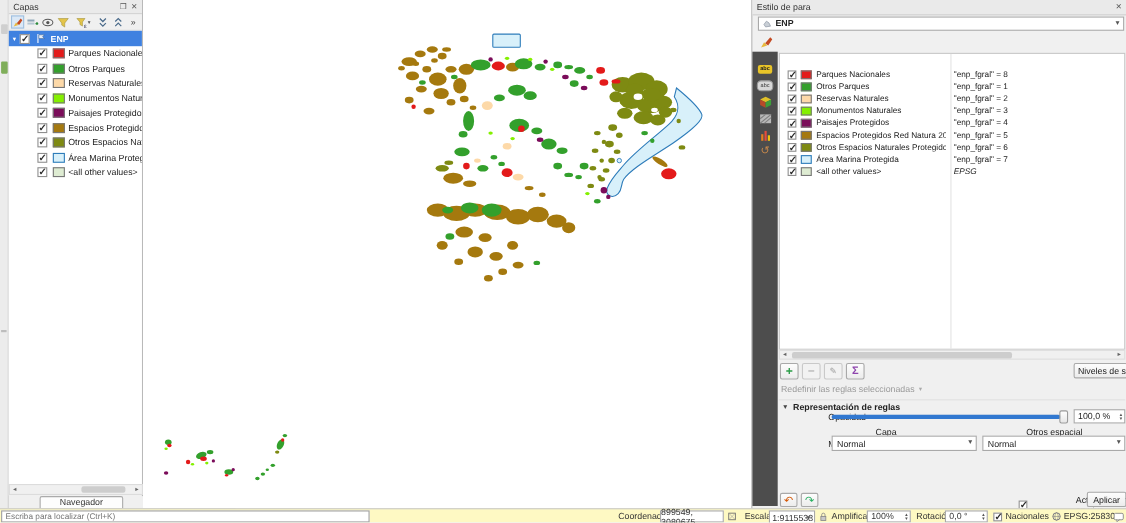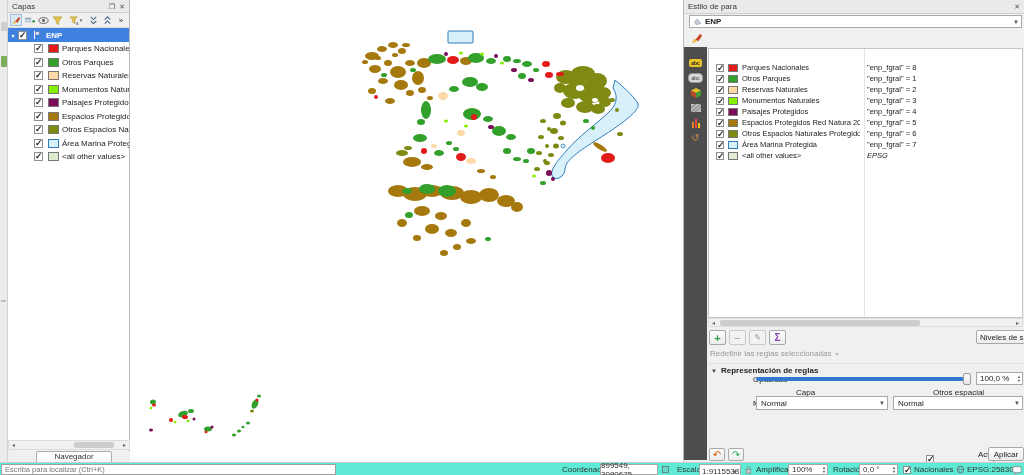--- a/index.html
+++ b/index.html
@@ -63,21 +63,21 @@
   .rules-row:last-child .rule { font-style:italic; }
   .section-hdr { font-weight:bold; font-size:8px; color:#222; }
   .small-lbl { font-size:8px; color:#222;margin-left:40px; }
   .gray-lbl { font-size:8px; color:#9a9a9a; }
   .slider-track { position:absolute; height:4px; background:#3178d0; border-radius:2px; }
   .slider-rest { position:absolute; height:4px; background:#dcdcdc; border-radius:2px; }
   .slider-handle { position:absolute; width:8px; height:12px; background:linear-gradient(#fefefe,#e6e6e6); border:1px solid #9a9a9a; border-radius:2px; }
   .groupbox { position:absolute; border:1px solid #d8d8d8; background:#f4f4f4; }
 
   
-  .status-bar { left:0; top:462px; width:1024px; height:13px; background:#5eead4; border-top:1px solid #c9c9c9; font-size:8px; color:#333; }
+  .status-bar { left:0; top:462px; width:1024px; height:13px; background:#fef9c3; border-top:1px solid #c9c9c9; font-size:8px; color:#333; }
   .locator { position:absolute; left:1px; top:1px; width:335px; height:11px; border:1px solid #9f9f9f; background:#fff; font-size:7.5px; padding:0 3px; color:#222; font-family:"Liberation Sans", sans-serif; }
   .sb-item { position:absolute; top:0; height:13px; display:flex; align-items:center; }
 
   svg { display:block; }
   .fb{fill:#a5790e}.fg{fill:#33a02c}.fr{fill:#e31a1a}.fu{fill:#7b0c5a}
   .fp{fill:#fdd9a8}.fc{fill:#84f000}.fo{fill:#7e8a12}.fw{fill:#fff}
   .fm{fill:#d8f0fa;stroke:#2e7cba;stroke-width:1}
 </style>
 </head>
 <body>

